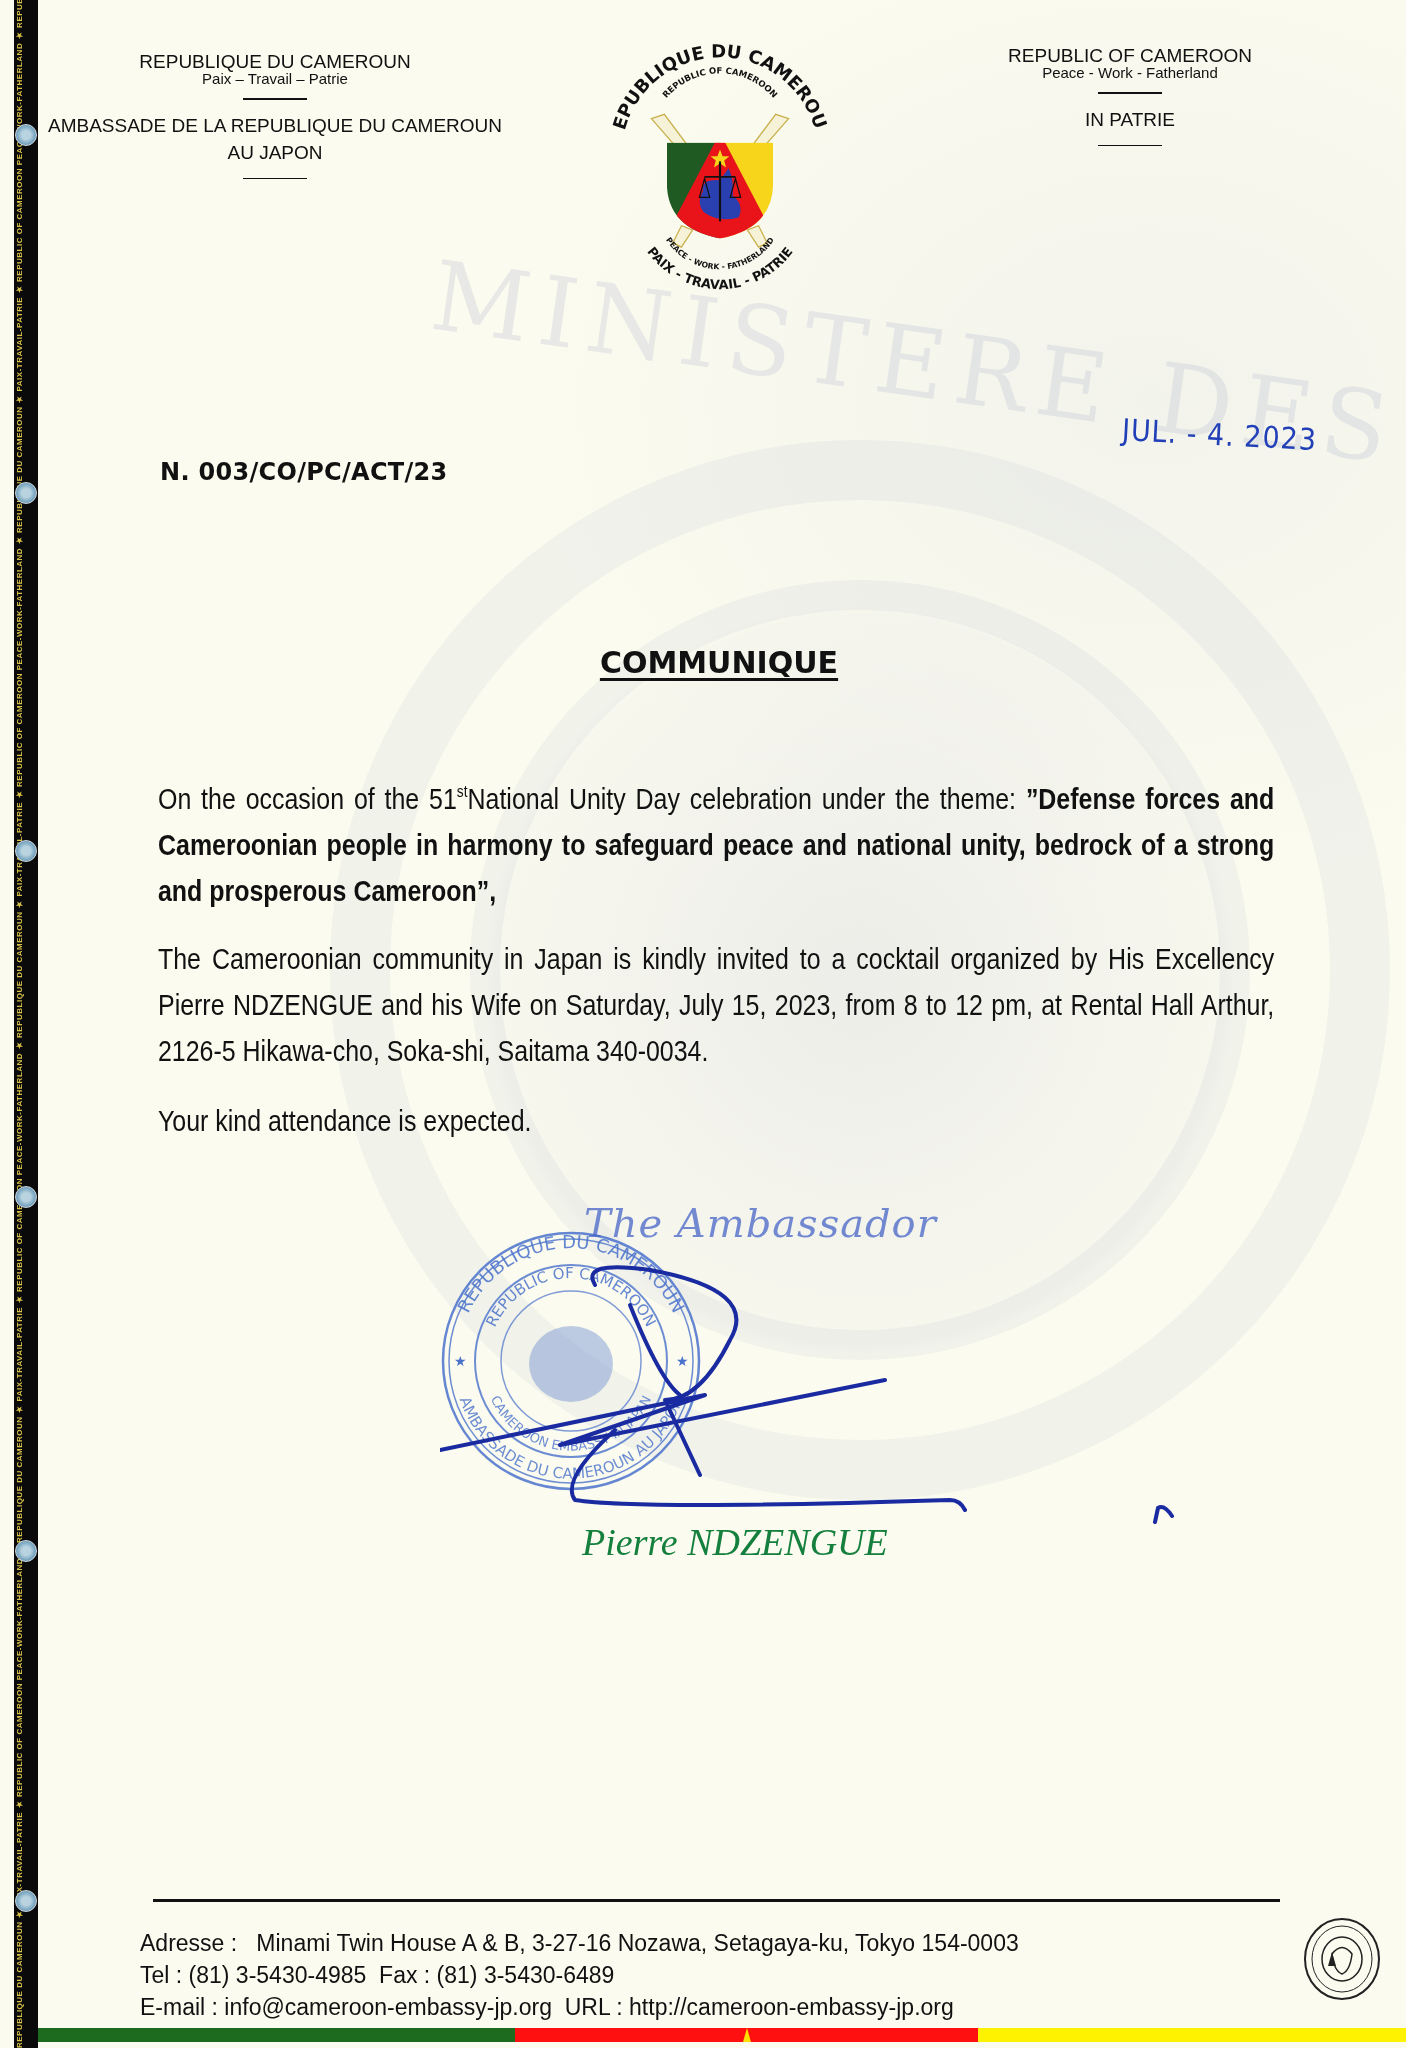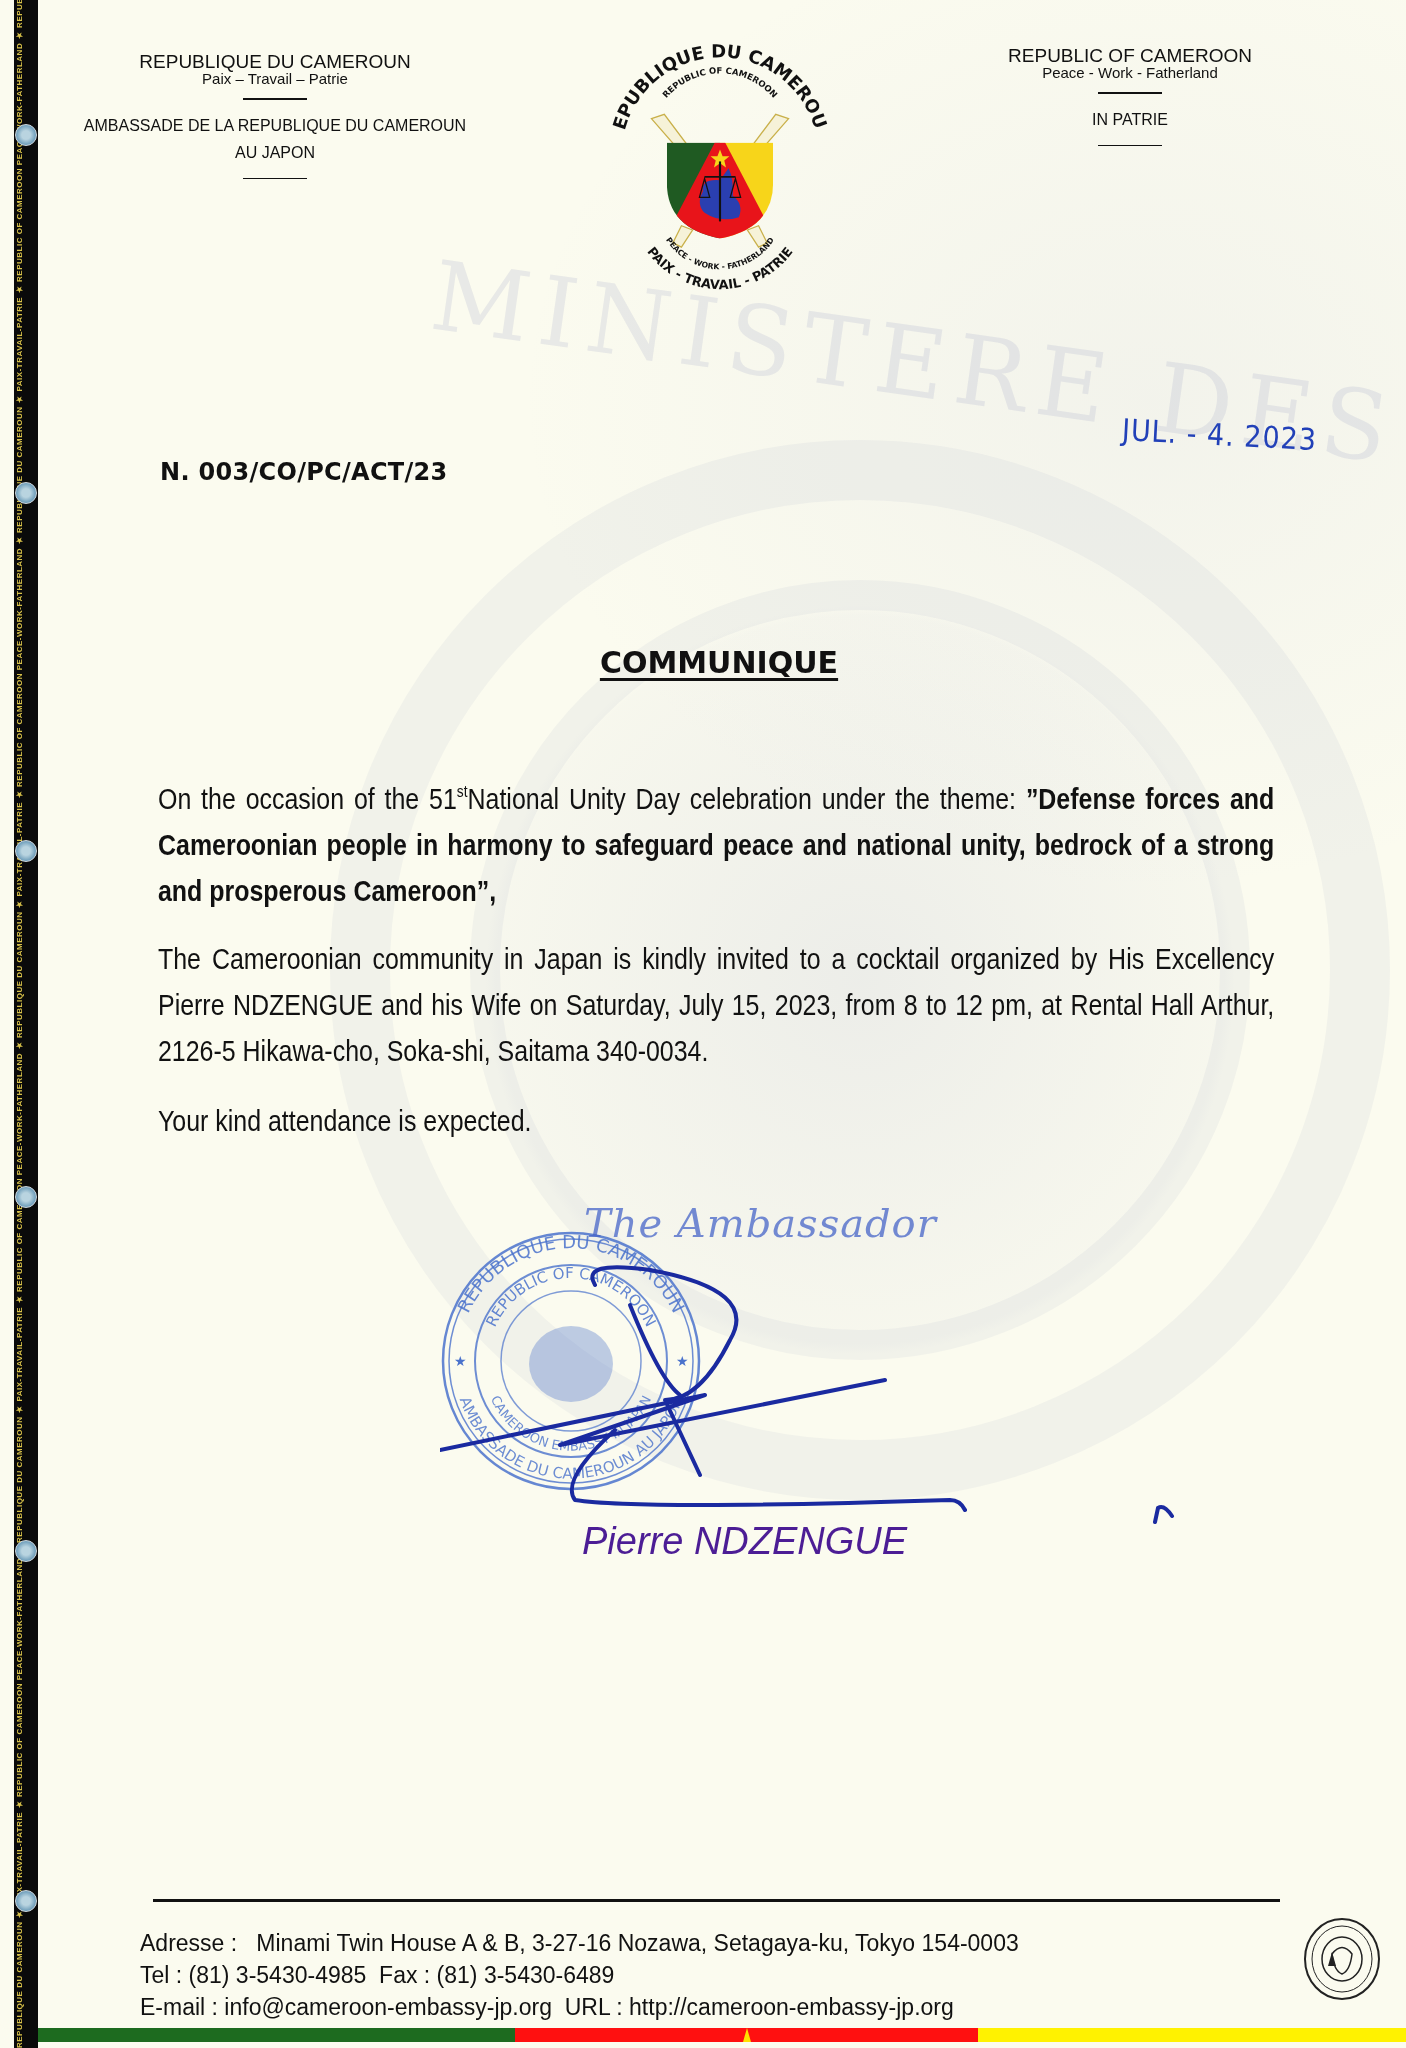--- a/index.html
+++ b/index.html
@@ -53,21 +53,21 @@
       background: radial-gradient(circle, #b9d4e0 30%, #5a8fb0 80%);
       border: 1px solid #cfd9e0;
     }
     
     .hdr { position: absolute; text-align: center; font-size: 19px; line-height: 1; }
     .hdr-left { left: 40px; top: 52px; width: 470px; }
     .hdr-right { left: 900px; top: 46px; width: 460px; }
     .hdr .country { font-size: 19px; }
     .hdr .motto { font-size: 15px; }
     .hdr .rule { width: 64px; height: 1.5px; background: #111; margin: 12px auto 12px; }
-    .hdr .embassy { font-size: 16px; line-height: 27px; }
+    .hdr .embassy { font-size: 19px; line-height: 27px; }
 
     
     .arms { position: absolute; left: 600px; top: 20px; width: 240px; height: 300px; }
 
     .ref {
       position: absolute; left: 160px; top: 458px;
       font-family: "DejaVu Sans", sans-serif; font-weight: bold; font-size: 24px;
       letter-spacing: 0.3px;
     }
     .date-stamp {
@@ -100,22 +100,22 @@
       font-family: "DejaVu Serif", serif; font-style: italic;
       font-size: 40px; color: rgba(70,100,200,0.75);
       letter-spacing: 1px;
     }
     .seal {
       position: absolute; left: 436px; top: 1226px; width: 270px; height: 270px;
     }
     .signature { position: absolute; left: 440px; top: 1230px; width: 720px; height: 300px; }
     .sig-name {
       position: absolute; left: 582px; top: 1520px;
-      font-family: Liberation Sans, sans-serif; font-style: italic;
-      font-size: 38px; color: #4c1d95;
+      font-family: Liberation Serif, serif; font-style: italic;
+      font-size: 38px; color: #15803d;
     }
     .sig-hook { position: absolute; left: 1150px; top: 1500px; width: 30px; height: 24px; }
 
     
     .footer-rule { position: absolute; left: 153px; top: 1899px; width: 1127px; height: 3px; background: #111; }
     .footer {
       position: absolute; left: 140px; width: 1140px; top: 1927px;
       text-align: left;
       font-family: "Liberation Sans Narrow", "Liberation Sans", sans-serif;
       font-size: 23px; line-height: 32px;

